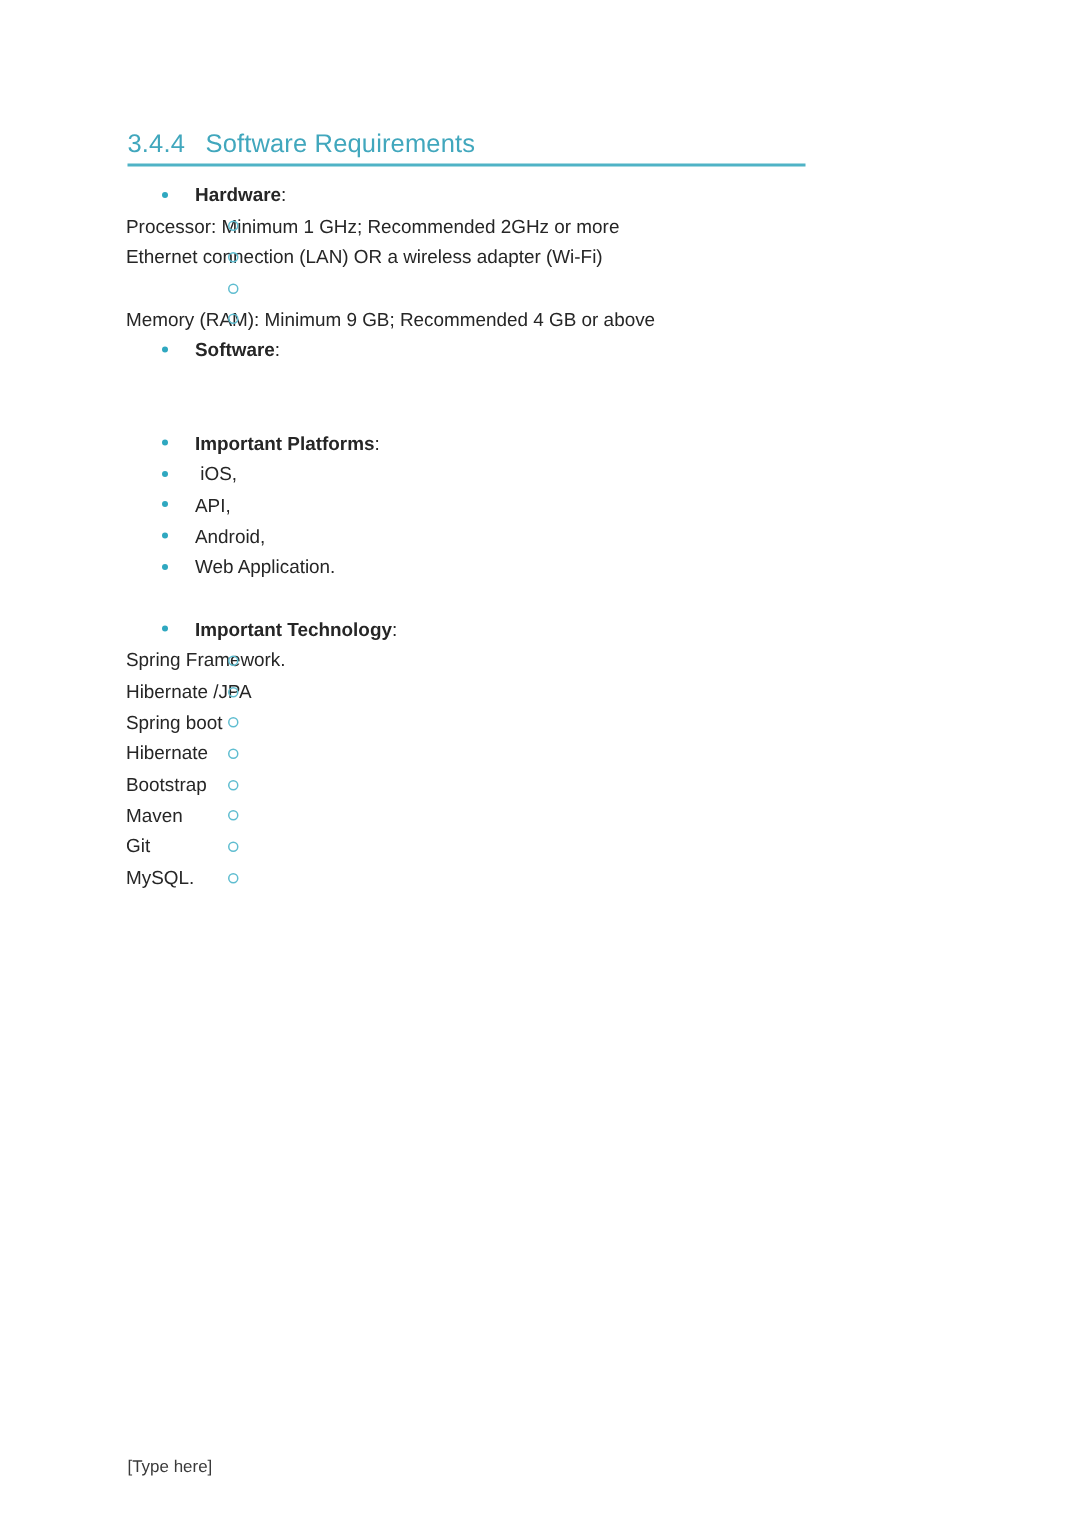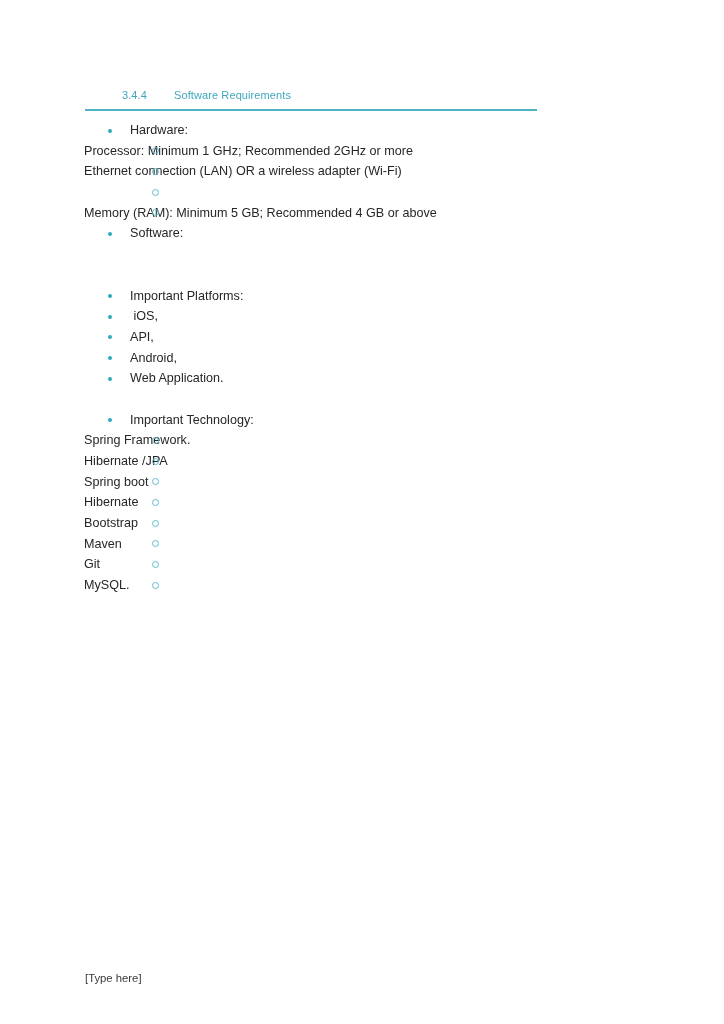--- a/index.html
+++ b/index.html
@@ -25,25 +25,24 @@
   .heading-block {
     position: absolute;
     left: 85px;
     top: 86px;
     width: 452px;
   }
   .heading-row {
     display: flex;
     align-items: baseline;
     color: #41A7BD;
-    font-size: 11px;
+    font-size: 17px;
     line-height: 19px;
     font-weight: normal;
     letter-spacing: 0.1px;
-    margin-left: 37px;
   }
   .heading-num {
     width: 52px;
     flex: 0 0 52px;
   }
   .heading-title {
     flex: 1 1 auto;
     white-space: nowrap;
   }
   .heading-rule {
@@ -114,21 +113,21 @@
     width: 5px;
     height: 5px;
     border-radius: 50%;
     border: 1px solid #5FBDD0;
     background: transparent;
     vertical-align: middle;
     margin-bottom: 1px;
   }
 
   .bold {
-    font-weight: normal;
+    font-weight: bold;
   }
 
   
   .footer {
     position: absolute;
     left: 85px;
     top: 971px;
     font-size: 11.3px;
     line-height: 15px;
     color: #3A3A3A;
@@ -146,21 +145,21 @@
       <span class="heading-title">Software Requirements</span>
     </div>
     <div class="heading-rule"></div>
   </div>
 
   <div class="content" id="list-root">
       <div class="li lvl1"><span class="marker"><span class="dot"></span></span><span class="bold">Hardware</span><span>:</span></div>
       <div class="li lvl2"><span class="marker"><span class="ring"></span></span><span>Processor: Minimum 1 GHz; Recommended 2GHz or more</span></div>
       <div class="li lvl2"><span class="marker"><span class="ring"></span></span><span>Ethernet connection (LAN) OR a wireless adapter (Wi-Fi)</span></div>
       <div class="li lvl2"><span class="marker"><span class="ring"></span></span></div>
-      <div class="li lvl2"><span class="marker"><span class="ring"></span></span><span>Memory (RAM): Minimum 5 GB; Recommended 4 GB or above</span></div>
+      <div class="li lvl2"><span class="marker"><span class="ring"></span></span><span>Memory (RAM): Minimum 9 GB; Recommended 4 GB or above</span></div>
       <div class="li lvl1"><span class="marker"><span class="dot"></span></span><span class="bold">Software</span><span>:</span></div>
       <div class="li spacer">&nbsp;</div>
       <div class="li spacer">&nbsp;</div>
       <div class="li lvl1"><span class="marker"><span class="dot"></span></span><span class="bold">Important Platforms</span><span>:</span></div>
       <div class="li lvl1"><span class="marker"><span class="dot"></span></span><span> iOS,</span></div>
       <div class="li lvl1"><span class="marker"><span class="dot"></span></span><span>API,</span></div>
       <div class="li lvl1"><span class="marker"><span class="dot"></span></span><span>Android,</span></div>
       <div class="li lvl1"><span class="marker"><span class="dot"></span></span><span>Web Application.</span></div>
       <div class="li spacer">&nbsp;</div>
       <div class="li lvl1"><span class="marker"><span class="dot"></span></span><span class="bold">Important Technology</span><span>:</span></div>

